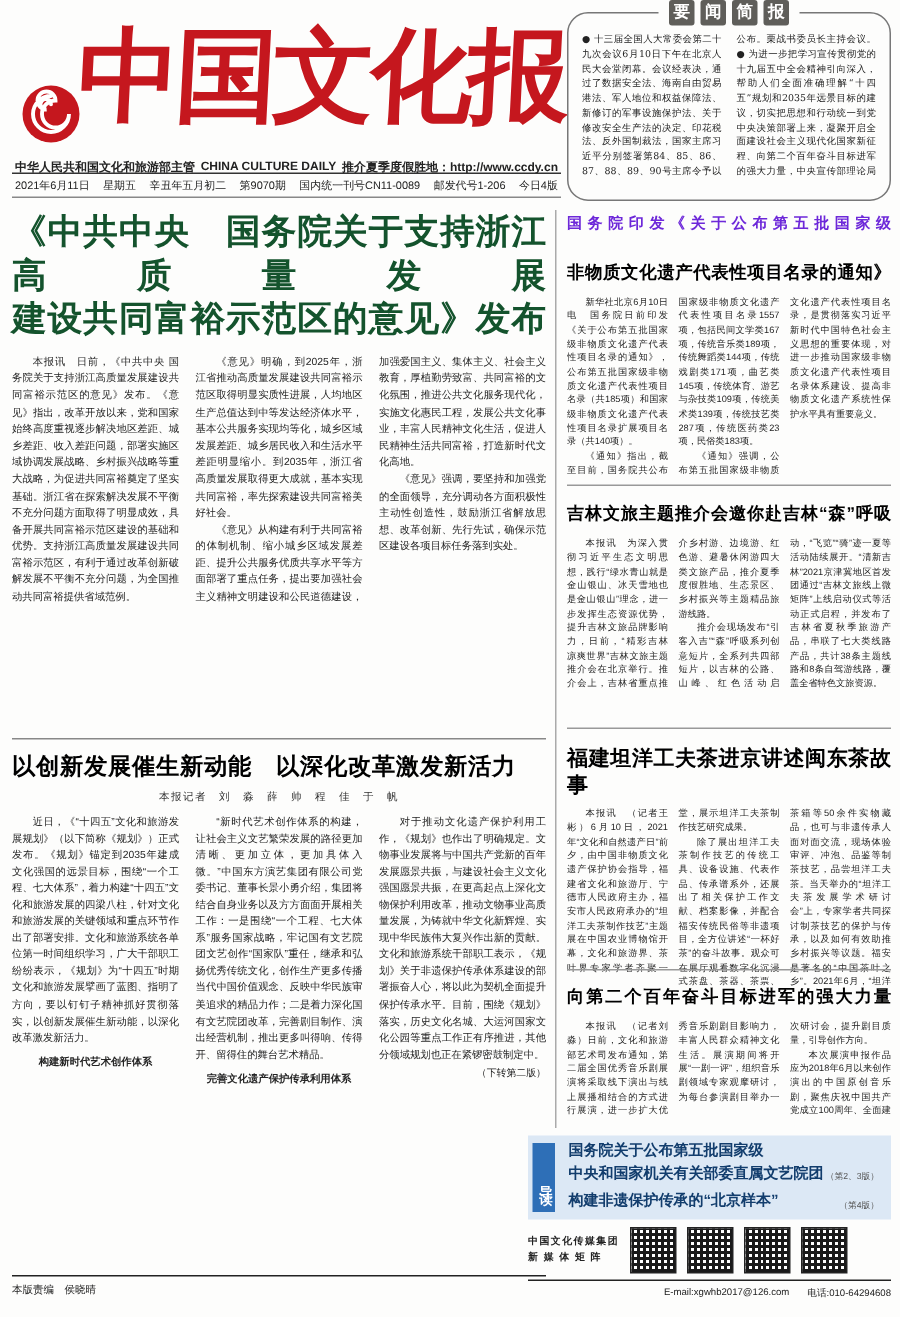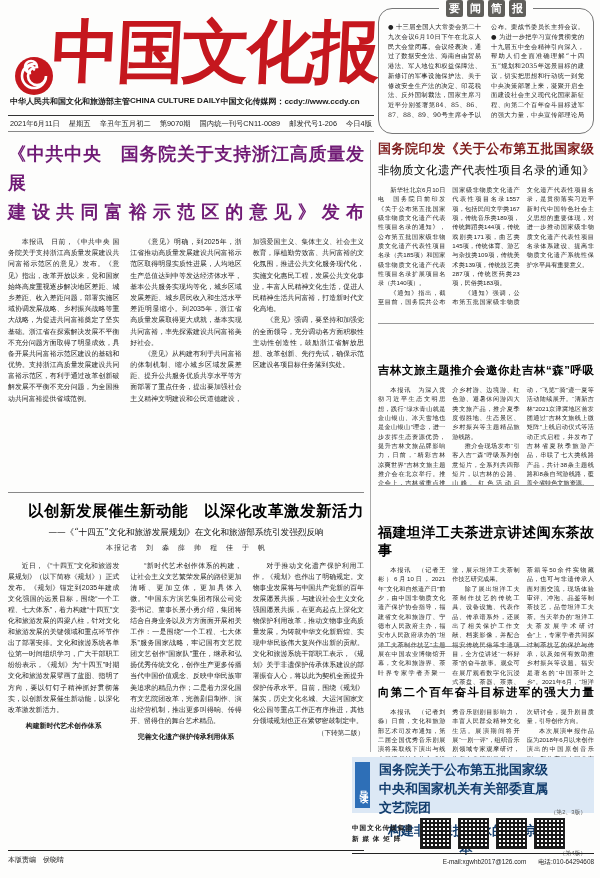--- a/index.html
+++ b/index.html
@@ -5,21 +5,21 @@
   *{margin:0;padding:0;box-sizing:border-box;}
   html,body{background:#e8e8e8;}
   body{font-family:"Liberation Sans",sans-serif;}
   .page{position:relative;width:600px;height:878px;background:#fdfdfc;margin:0 auto;overflow:hidden;color:#1a1a1a;}
 
   
   .masthead-title{position:absolute;left:52px;top:2px;width:320px;height:100px;
     font-family:"DejaVu Serif",serif;font-weight:bold;font-size:68px;line-height:98px;
     color:#c5171e;letter-spacing:-3px;white-space:nowrap;transform:skewX(-3deg);}
   .masthead-logo{position:absolute;left:14px;top:56px;width:40px;height:40px;}
-  .info-line{position:absolute;left:10px;top:96px;width:362px;display:flex;
+  .info-line{position:absolute;left:10px;top:106px;width:362px;display:flex;justify-content:space-between;
     font-size:8px;font-weight:bold;color:#222;white-space:nowrap;}
   .date-line{position:absolute;left:8px;top:115px;width:366px;border-top:1.5px solid #333;border-bottom:1px solid #888;
     padding:3px 2px 2px;display:flex;justify-content:space-between;font-size:7.3px;color:#222;white-space:nowrap;text-align:right;}
 
   
   .briefs-box{position:absolute;left:378px;top:8px;width:216px;height:126px;border:1.2px solid #777;border-radius:14px;}
   .briefs-tab{position:absolute;top:-9px;left:50%;transform:translateX(-50%);display:flex;gap:4px;background:#fdfdfc;padding:0 7px;}
   .briefs-tab span{display:block;width:17px;height:17px;background:#5f5e5a;color:#fff;font-size:11px;line-height:17px;
     text-align:center;font-weight:bold;border-radius:2px;}
   .briefs-body{height:100%;padding:13px 9px 7px;column-count:2;column-gap:10px;
@@ -28,47 +28,47 @@
   
   .jc{text-align:justify;text-align-last:justify;}
   .cols{column-count:3;text-align:justify;overflow:hidden;}
   .cols p{text-indent:2em;color:#242424;}
   .inline-subhead{font-weight:bold;text-align:center;text-indent:0 !important;margin:5px 0;color:#000;}
   .hrule{position:absolute;border-top:1px solid #999;}
   .vrule{position:absolute;border-left:1px solid #aaa;}
 
   
   .lead{position:absolute;left:8px;top:140px;width:356px;}
-  .lead .h{font-weight:900;font-size:18px;line-height:29px;color:#701a75;letter-spacing:0;}
+  .lead .h{font-weight:900;font-size:23px;line-height:29px;color:#14532d;letter-spacing:0;}
   .lead .body{margin-top:9px;height:278px;column-gap:11px;font-size:6.9px;line-height:1.62;}
 
   
   .plan{position:absolute;left:8px;top:492px;width:356px;border-top:1px solid #888;padding-top:8px;}
-  .plan .h{font-weight:900;font-size:15.5px;text-align:right;color:#000;letter-spacing:0.5px;}
+  .plan .h{font-weight:900;font-size:15.5px;text-align:left;color:#000;letter-spacing:0.5px;}
   .plan .sub{font-family:"DejaVu Serif",serif;font-size:8.6px;text-align:center;margin-top:5px;color:#111;}
   .plan .byline{font-size:7px;text-align:center;margin-top:4px;color:#333;letter-spacing:1px;}
   .plan .body{margin-top:7px;height:272px;column-gap:11px;font-size:6.9px;line-height:1.6;}
   .turn-note{text-align:right;text-indent:0 !important;font-size:6.6px;color:#333;margin-top:2px;}
 
   .left-footer{position:absolute;left:8px;top:850px;width:356px;border-top:1.2px solid #222;padding-top:4px;font-size:7px;color:#222;}
 
   
   .r-art{position:absolute;left:378px;width:216px;}
-  .r-art .h1a{font-weight:900;font-size:13px;line-height:20px;color:#7f1d1d;font-family:Liberation Mono, monospace;}
-  .r-art .h1b{font-weight:400;font-size:11.6px;line-height:19px;color:#000;}
-  .r-art .hone{font-weight:900;color:#000;line-height:18px;margin-top:27px;}
+  .r-art .h1a{font-weight:900;font-size:10px;line-height:20px;color:#6d28d9;}
+  .r-art .h1b{font-weight:700;font-size:11.6px;line-height:19px;color:#000;margin-top:12px;}
+  .r-art .hone{font-weight:900;color:#000;line-height:18px;}
   .r-art .body{margin-top:6px;column-gap:7px;font-size:6.15px;line-height:1.52;}
 
   
   .digest{position:absolute;left:352px;top:757px;width:242px;height:56px;background:#dce8f5;}
   .digest-tab{position:absolute;left:3px;top:5px;width:15px;height:46px;background:#2e6fb7;color:#fff;
     writing-mode:vertical-rl;text-align:center;font-size:9px;font-weight:bold;letter-spacing:4px;padding-top:4px;}
   .digest-content{position:absolute;left:27px;top:4px;right:8px;}
   .digest-row{display:flex;justify-content:space-between;align-items:flex-end;}
-  .digest-title{font-weight:bold;font-size:13px;line-height:1.45;color:#123d6d;}
+  .digest-title{font-weight:bold;font-size:10px;line-height:1.45;color:#123d6d;}
   .digest-ref{font-size:5.8px;color:#555;white-space:nowrap;padding-bottom:1px;}
   .digest-row + .digest-row{margin-top:4px;text-align:center;}
 
   
   .media-row{position:absolute;left:352px;top:815px;width:242px;height:36px;display:flex;align-items:center;gap:7px;}
   .media-name{font-size:6.6px;font-weight:bold;color:#222;line-height:1.7;letter-spacing:1px;white-space:nowrap;}
   .qr{width:31px;height:31px;border:1px solid #222;background:
       repeating-linear-gradient(0deg,#1a1a1a 0 2px,transparent 2px 4px),
       repeating-linear-gradient(90deg,#1a1a1a 0 2px,#fff 2px 4px);}
   .right-footer{position:absolute;left:352px;top:853px;width:242px;border-top:1.2px solid #222;padding-top:4px;
@@ -82,21 +82,21 @@
   <div class="masthead-title">中国文化报</div>
   <div class="masthead-logo">
     <svg viewBox="0 0 40 40" width="40" height="40">
       <circle cx="20" cy="20" r="19" fill="#c5171e"></circle>
       <path d="M20 8 a12 12 0 1 0 12 12 a9 9 0 1 1 -9 -9 a6 6 0 1 0 -6 6 a3.5 3.5 0 1 1 3 -3.5" fill="none" stroke="#ffffff" stroke-width="2.6" stroke-linecap="round"></path>
     </svg>
   </div>
   <div class="info-line">
     <span>中华人民共和国文化和旅游部主管</span>
     <span>CHINA CULTURE DAILY</span>
-    <span>中国文化传媒网：ccdy://www.ccdy.cn</span>
+    <span>推介夏季度假胜地：http://www.ccdy.cn</span>
   </div>
   <div class="date-line">
     <span>2021年6月11日</span>
     <span>星期五</span>
     <span>辛丑年五月初二</span>
     <span>第9070期</span>
     <span>国内统一刊号CN11-0089</span>
     <span>邮发代号1-206</span>
     <span>今日4版</span>
   </div>
@@ -119,21 +119,20 @@
     <div class="body cols">
       <p>本报讯　日前，《中共中央 国务院关于支持浙江高质量发展建设共同富裕示范区的意见》发布。《意见》指出，改革开放以来，党和国家始终高度重视逐步解决地区差距、城乡差距、收入差距问题，部署实施区域协调发展战略、乡村振兴战略等重大战略，为促进共同富裕奠定了坚实基础。浙江省在探索解决发展不平衡不充分问题方面取得了明显成效，具备开展共同富裕示范区建设的基础和优势。支持浙江高质量发展建设共同富裕示范区，有利于通过改革创新破解发展不平衡不充分问题，为全国推动共同富裕提供省域范例。</p>
       <p>《意见》明确，到2025年，浙江省推动高质量发展建设共同富裕示范区取得明显实质性进展，人均地区生产总值达到中等发达经济体水平，基本公共服务实现均等化，城乡区域发展差距、城乡居民收入和生活水平差距明显缩小。到2035年，浙江省高质量发展取得更大成就，基本实现共同富裕，率先探索建设共同富裕美好社会。</p>
       <p>《意见》从构建有利于共同富裕的体制机制、缩小城乡区域发展差距、提升公共服务优质共享水平等方面部署了重点任务，提出要加强社会主义精神文明建设和公民道德建设，加强爱国主义、集体主义、社会主义教育，厚植勤劳致富、共同富裕的文化氛围，推进公共文化服务现代化，实施文化惠民工程，发展公共文化事业，丰富人民精神文化生活，促进人民精神生活共同富裕，打造新时代文化高地。</p>
       <p>《意见》强调，要坚持和加强党的全面领导，充分调动各方面积极性主动性创造性，鼓励浙江省解放思想、改革创新、先行先试，确保示范区建设各项目标任务落到实处。</p>
     </div>
   </div>
 
   <div class="plan">
     <div class="h">以创新发展催生新动能　以深化改革激发新活力</div>
-    <div class="sub">——《“十四五”文化和旅游发展规划》在文化和旅游部系统引发强烈反响</div>
     <div class="byline">本报记者　刘　淼　薛　帅　程　佳　于　帆</div>
     <div class="body cols">
       <p>近日，《“十四五”文化和旅游发展规划》（以下简称《规划》）正式发布。《规划》锚定到2035年建成文化强国的远景目标，围绕“一个工程、七大体系”，着力构建“十四五”文化和旅游发展的四梁八柱，针对文化和旅游发展的关键领域和重点环节作出了部署安排。文化和旅游系统各单位第一时间组织学习，广大干部职工纷纷表示，《规划》为“十四五”时期文化和旅游发展擘画了蓝图、指明了方向，要以钉钉子精神抓好贯彻落实，以创新发展催生新动能，以深化改革激发新活力。</p>
       <p class="inline-subhead">构建新时代艺术创作体系</p>
       <p>“新时代艺术创作体系的构建，让社会主义文艺繁荣发展的路径更加清晰、更加立体，更加具体入微。”中国东方演艺集团有限公司党委书记、董事长景小勇介绍，集团将结合自身业务以及方方面面开展相关工作：一是围绕“一个工程、七大体系”服务国家战略，牢记国有文艺院团文艺创作“国家队”重任，继承和弘扬优秀传统文化，创作生产更多传播当代中国价值观念、反映中华民族审美追求的精品力作；二是着力深化国有文艺院团改革，完善剧目制作、演出经营机制，推出更多叫得响、传得开、留得住的舞台艺术精品。</p>
       <p class="inline-subhead">完善文化遗产保护传承利用体系</p>
       <p>对于推动文化遗产保护利用工作，《规划》也作出了明确规定。文物事业发展将与中国共产党新的百年发展愿景共振，与建设社会主义文化强国愿景共振，在更高起点上深化文物保护利用改革，推动文物事业高质量发展，为铸就中华文化新辉煌、实现中华民族伟大复兴作出新的贡献。文化和旅游系统干部职工表示，《规划》关于非遗保护传承体系建设的部署振奋人心，将以此为契机全面提升保护传承水平。目前，围绕《规划》落实，历史文化名城、大运河国家文化公园等重点工作正有序推进，其他分领域规划也正在紧锣密鼓制定中。</p>
       <p class="turn-note">（下转第二版）</p>
     </div>
   </div>

